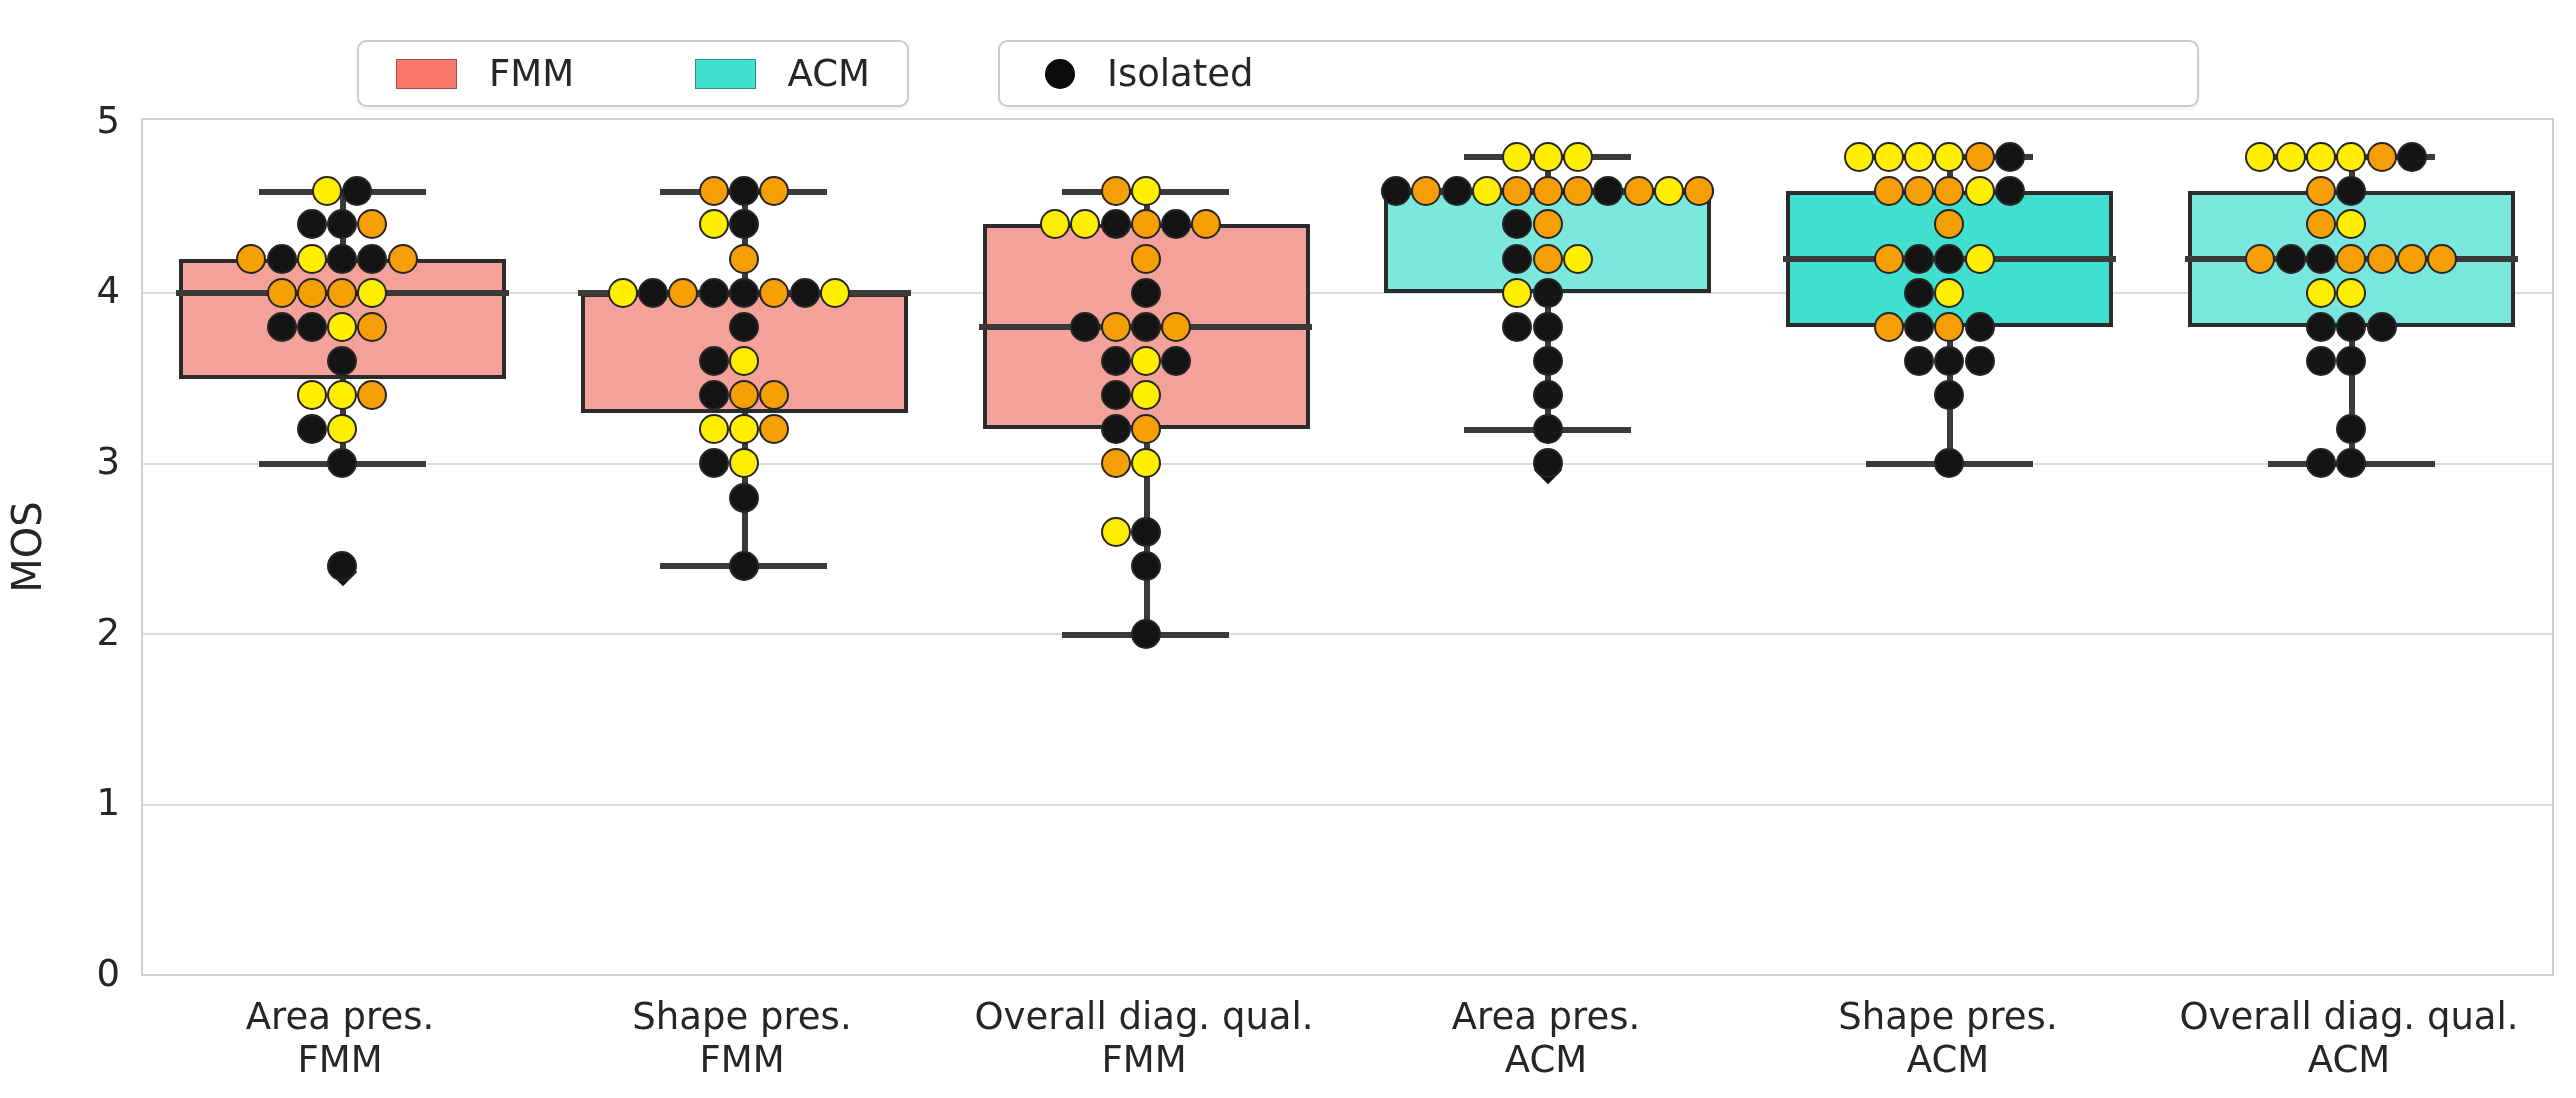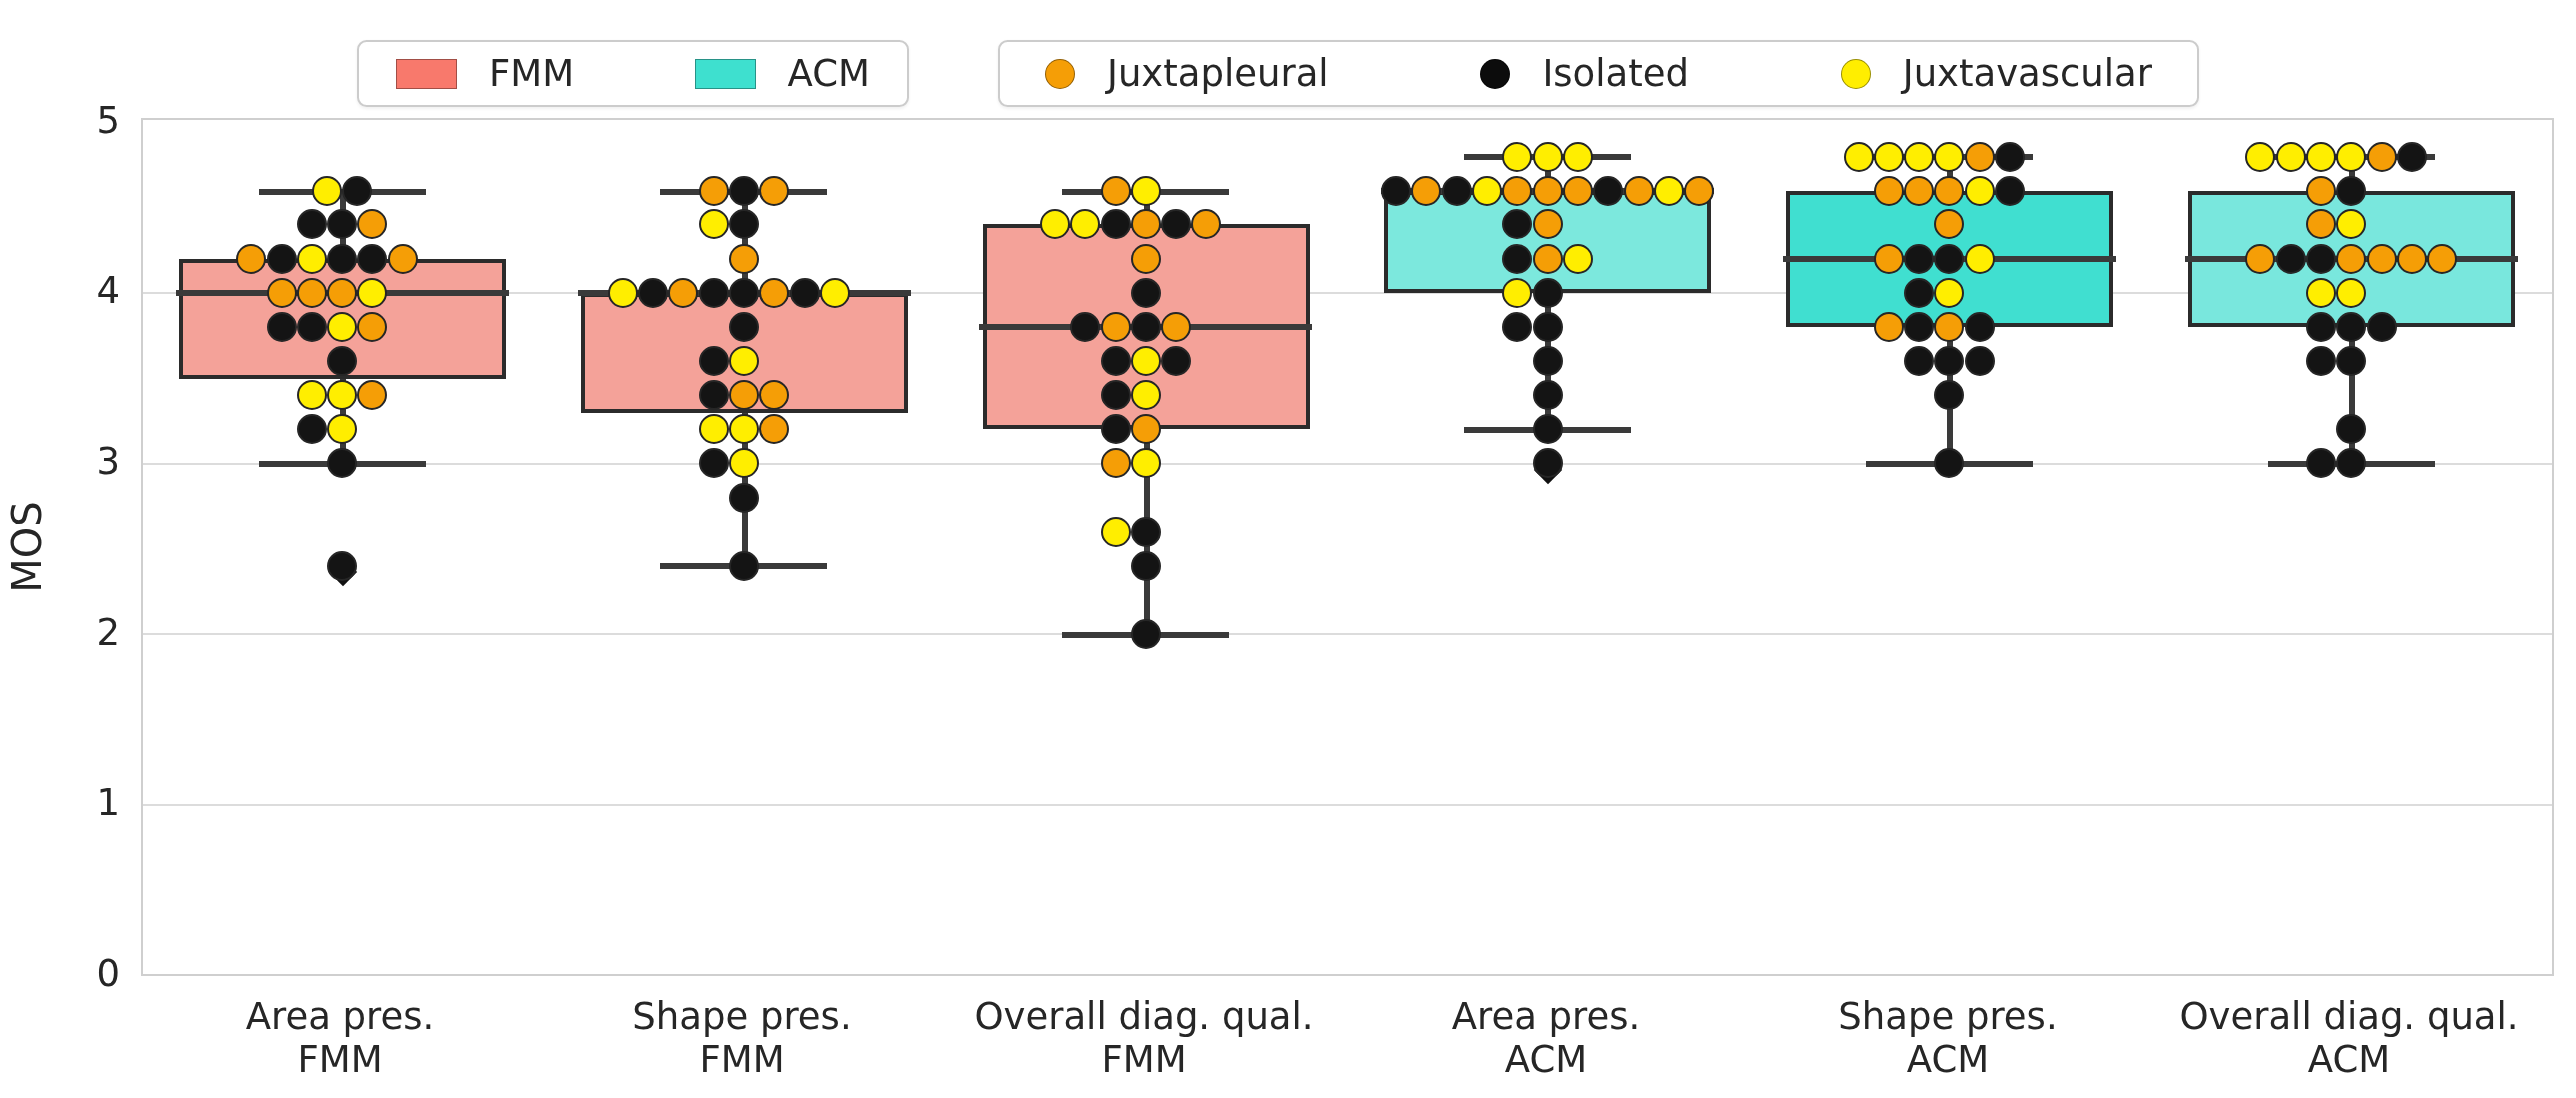--- a/index.html
+++ b/index.html
@@ -264,27 +264,19 @@
         <div class="legend-label">FMM</div>
       </div>
       <div class="legend-item">
         <div class="legend-swatch" style="background: rgb(62, 224, 207);"></div>
         <div class="legend-label">ACM</div>
       </div>
     </div>
 
   <div class="legend" id="legend-points" style="left:998px;width:1201px;padding:0 45px;justify-content:space-between;">
       <div class="legend-item">
-        <div class="legend-dot" style="background: rgb(245, 158, 6);"></div>
-        <div class="legend-label">Juxtapleural</div>
-      </div>
-      <div class="legend-item">
         <div class="legend-dot" style="background: rgb(12, 12, 12);"></div>
         <div class="legend-label">Isolated</div>
       </div>
-      <div class="legend-item">
-        <div class="legend-dot" style="background: rgb(255, 238, 0);"></div>
-        <div class="legend-label">Juxtavascular</div>
-      </div>
     </div>
 
 </div>
 
 
 </body></html>

